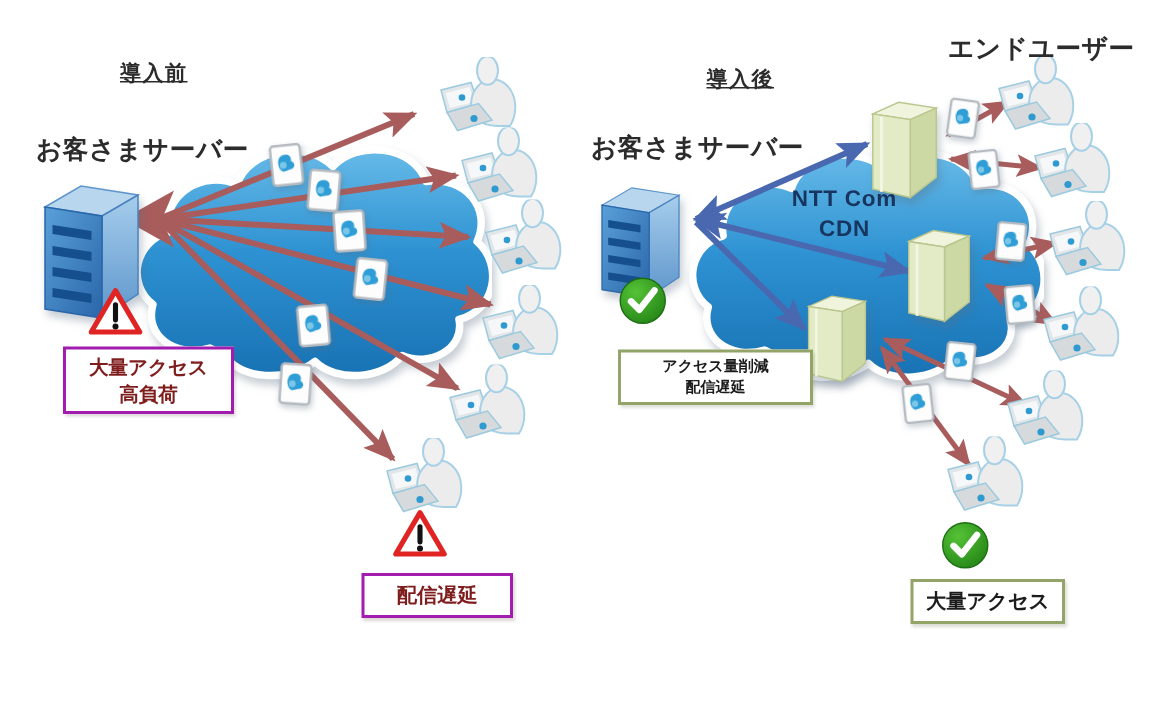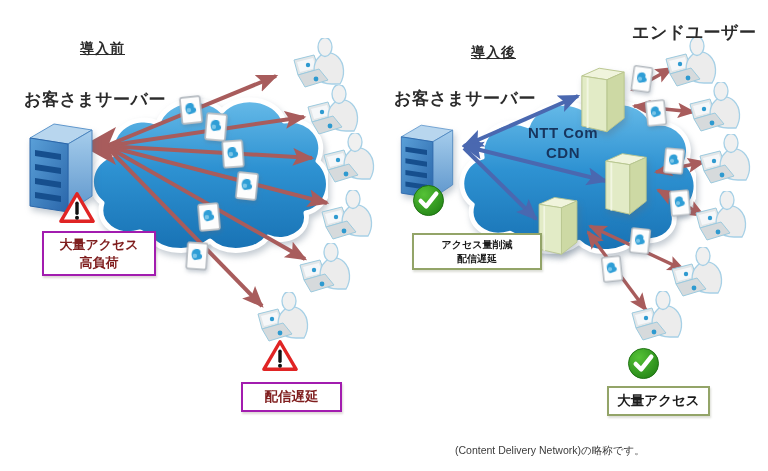--- a/index.html
+++ b/index.html
@@ -229,15 +229,14 @@
   <div class="gbox" id="benefit-box-1">
     <span>アクセス量削減</span><br>
     <span>配信遅延</span>
   </div>
   <div class="gbox" id="benefit-box-2">
     <span>大量アクセス</span>
   </div>
 
   <div class="footnote">
     <br>
-    <span>(Content Delivery Network)の略称です。</span>
   </div>
 </div>
 
 </body></html>

